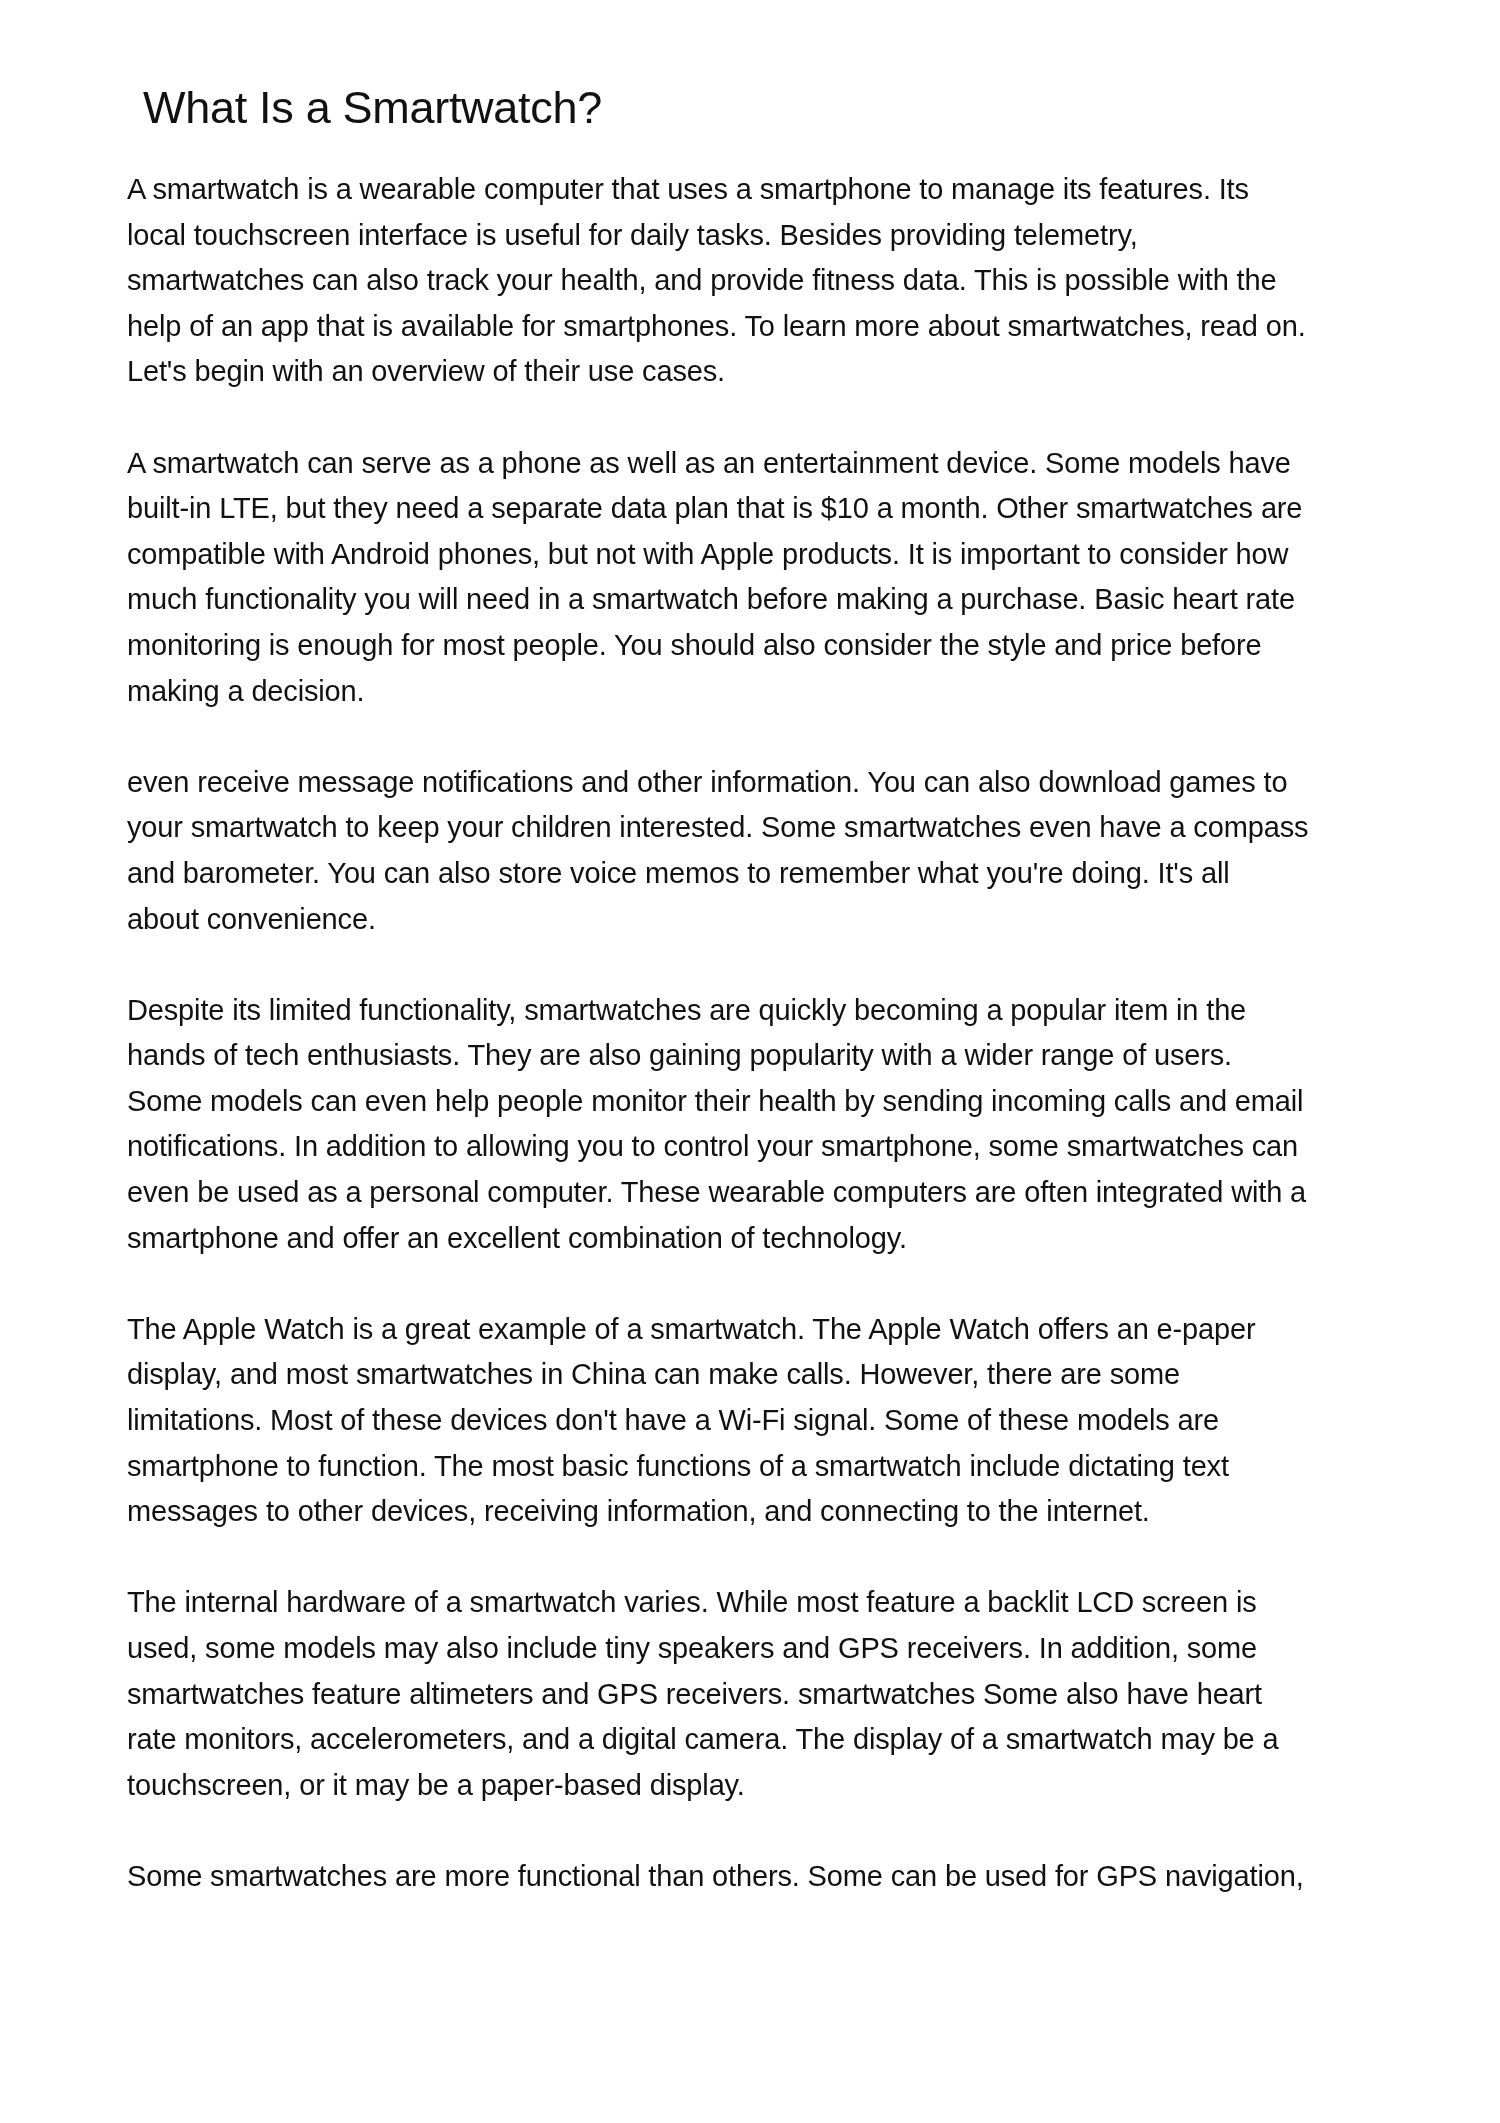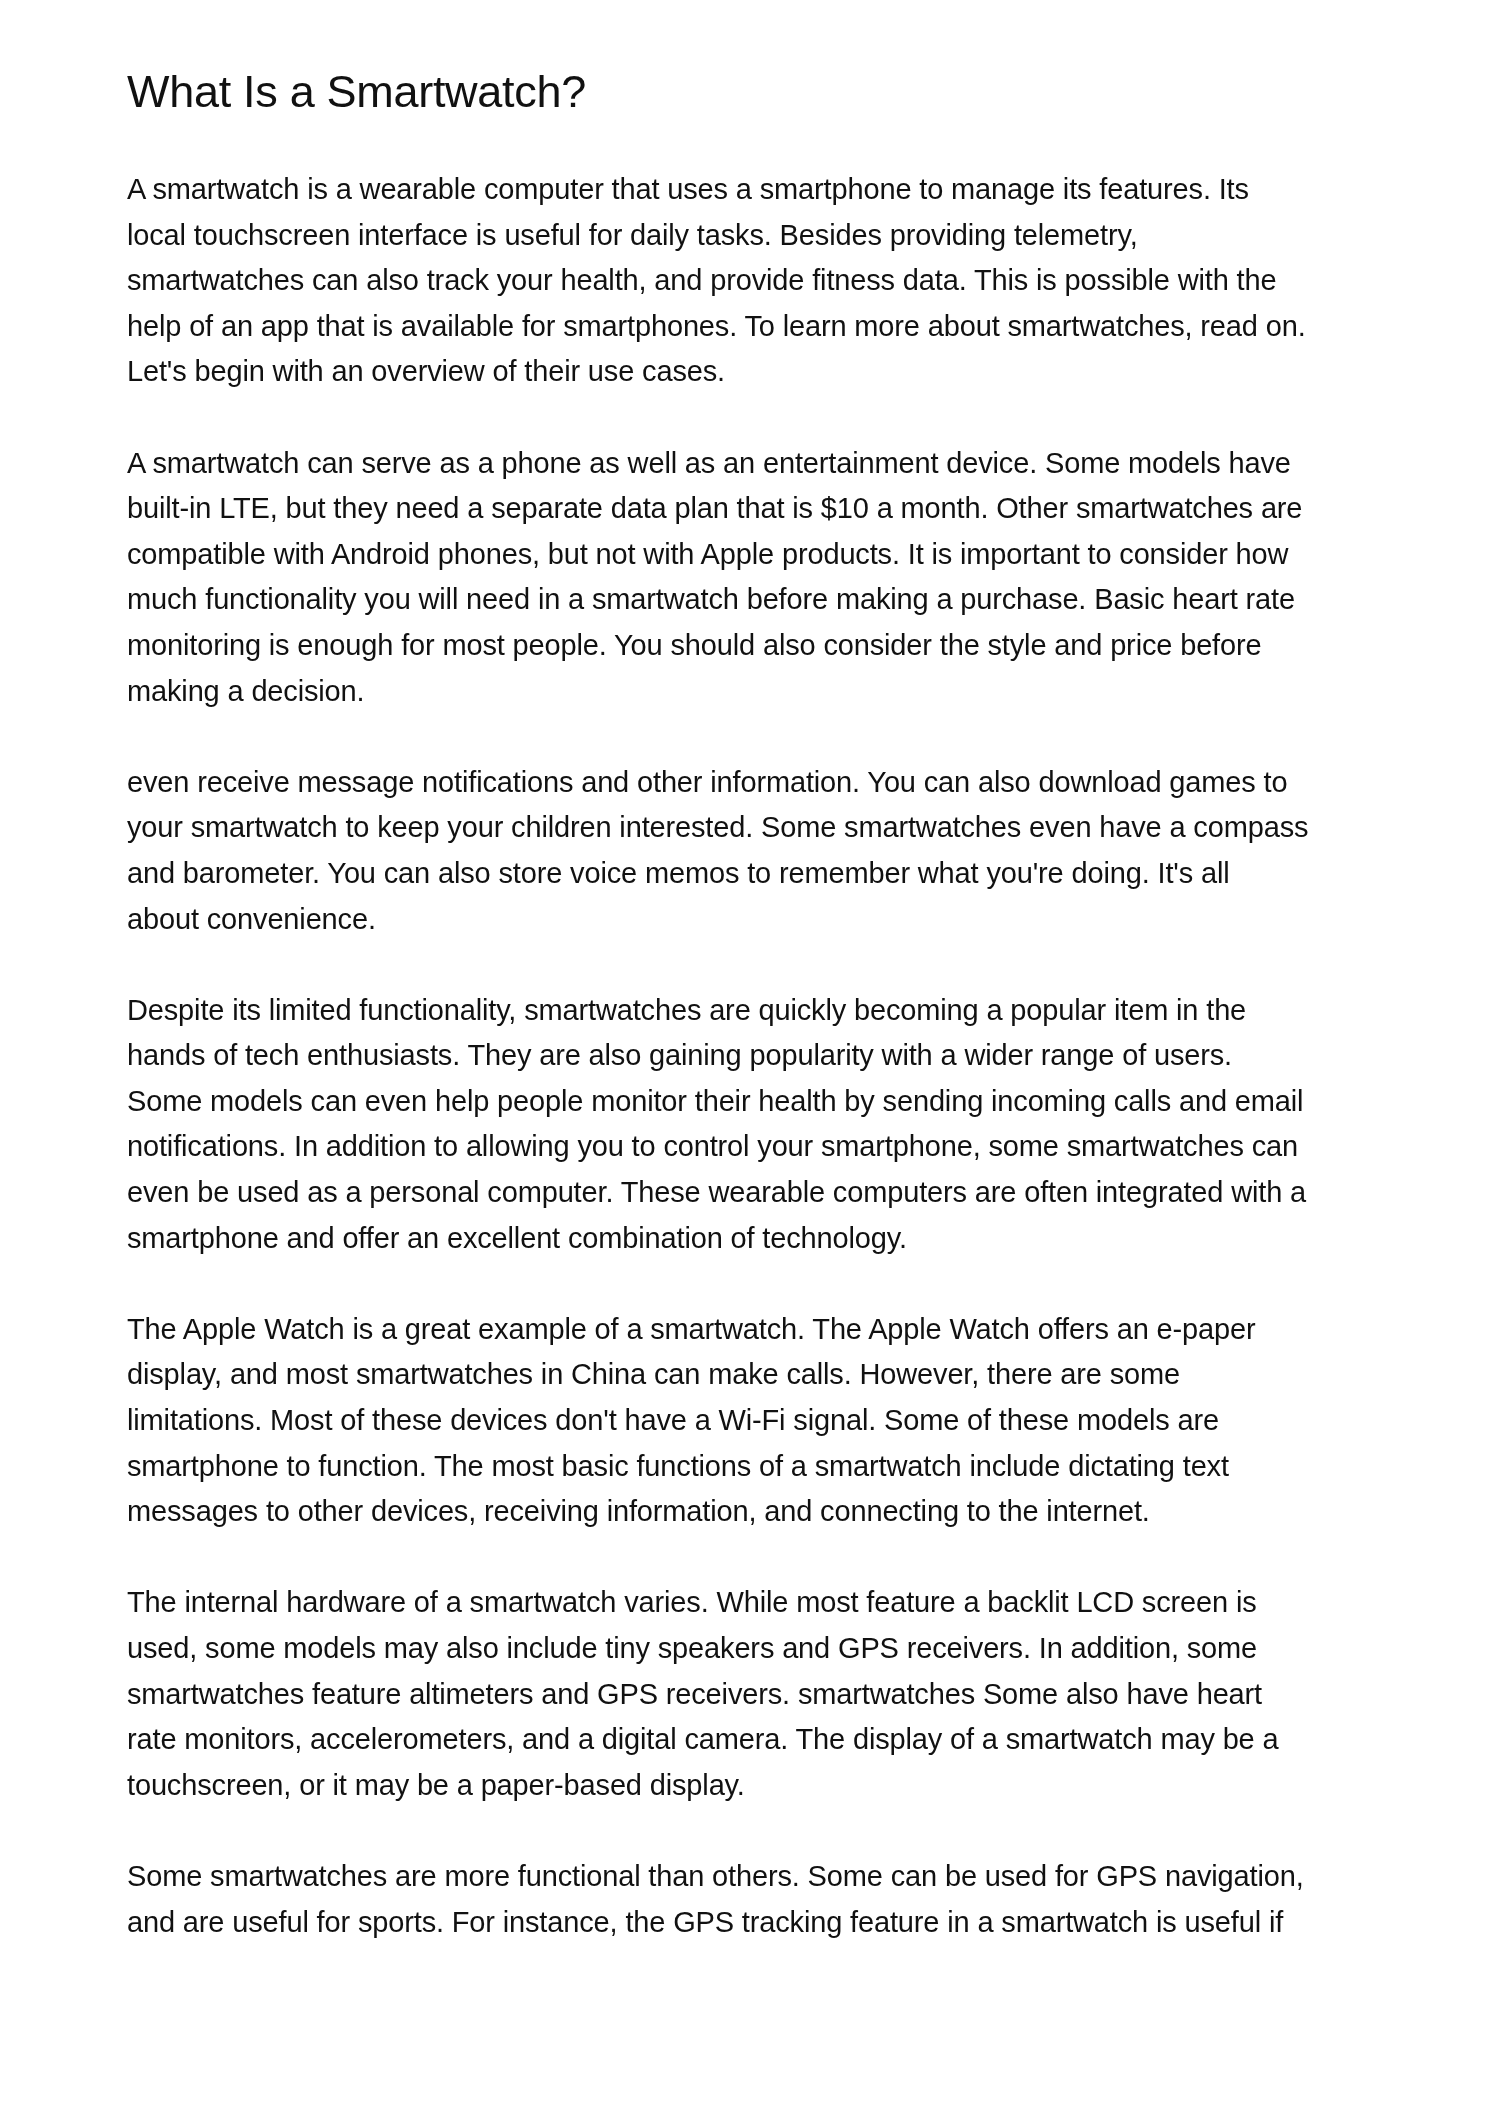--- a/index.html
+++ b/index.html
@@ -15,21 +15,21 @@
       font-family: "Liberation Sans", sans-serif;
       color: #111111;
     }
     .page {
       position: absolute;
       left: 127px;
       top: 0;
       width: 1300px;
     }
     h1 {
-      margin: 0;
+      margin: 16px;
       position: absolute;
       top: 62px;
       left: 0;
       font-size: 45px;
       font-weight: normal;
       line-height: 60px;
       white-space: nowrap;
       letter-spacing: -0.3px;
     }
     .body-text {
@@ -95,16 +95,15 @@
     </p>
     <p>
       <span class="line">The internal hardware of a smartwatch varies. While most feature a backlit LCD screen is</span>
       <span class="line">used, some models may also include tiny speakers and GPS receivers. In addition, some</span>
       <span class="line">smartwatches feature altimeters and GPS receivers. smartwatches Some also have heart</span>
       <span class="line">rate monitors, accelerometers, and a digital camera. The display of a smartwatch may be a</span>
       <span class="line">touchscreen, or it may be a paper-based display.</span>
     </p>
     <p>
       <span class="line">Some smartwatches are more functional than others. Some can be used for GPS navigation,</span>
-      <span class="line">and are useful for sports. For instance, the GPS tracking feature in a smartwatch is useful if</span>
     </p>
   </div>
 </div>
 
 </body></html>

